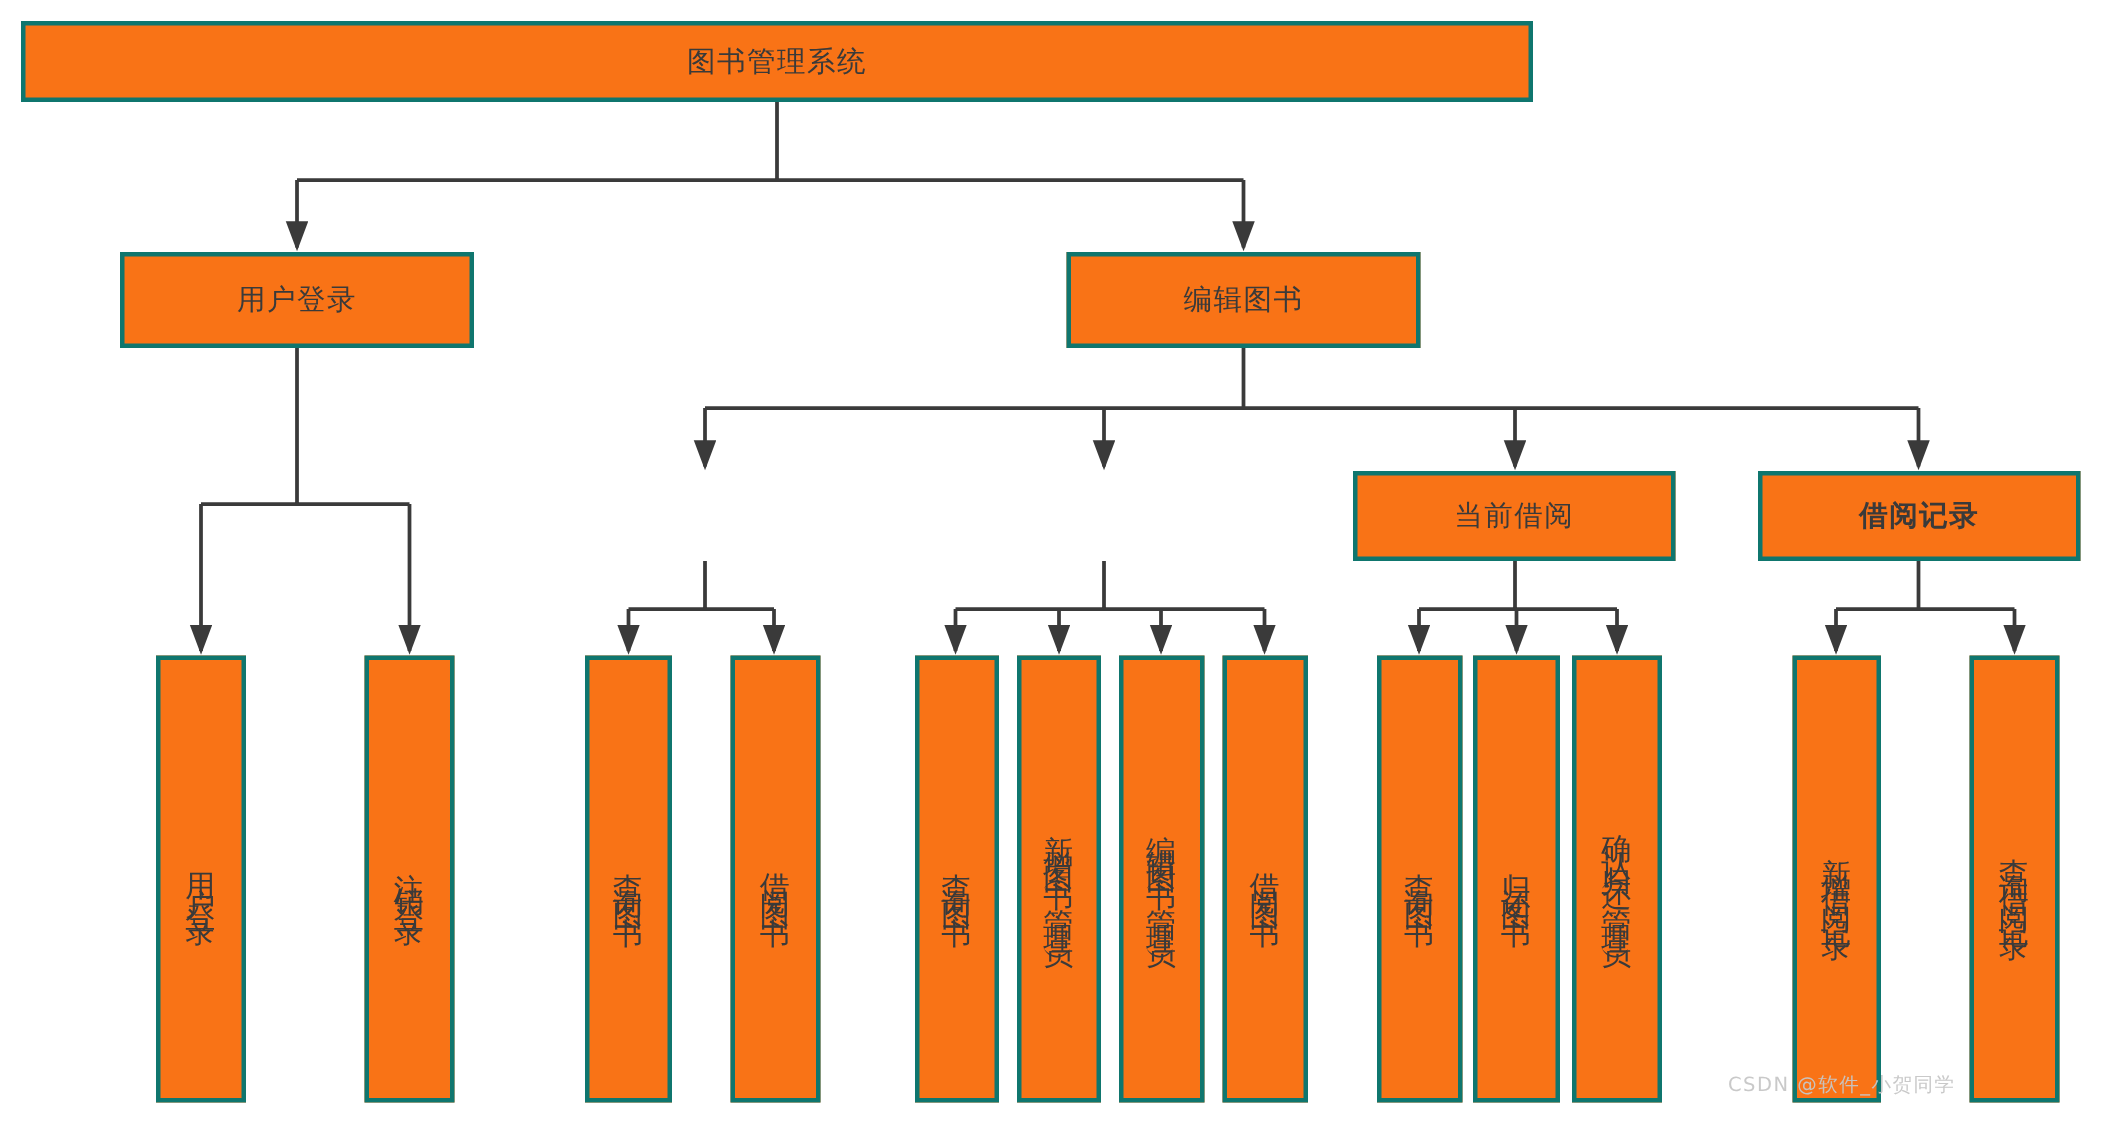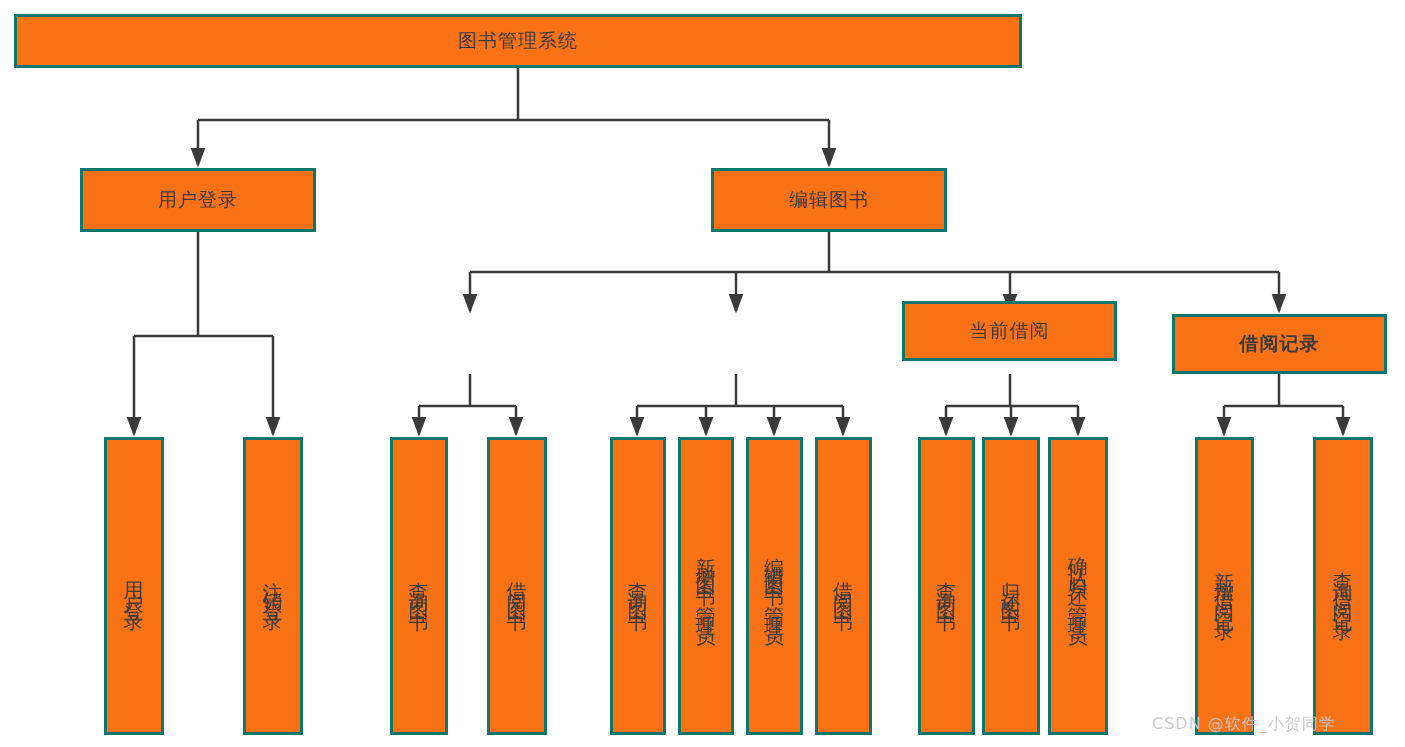--- a/index.html
+++ b/index.html
@@ -18,38 +18,38 @@
   .leaf span{
     writing-mode:vertical-lr;text-orientation:mixed;
     font-size:20px;letter-spacing:10px;line-height:1;white-space:nowrap;
   }
   
   .root{left:14px;top:14px;width:1008px;height:54px;}
   .l2a{left:80px;top:168px;width:236px;height:64px;}
   .l2b{left:711px;top:168px;width:236px;height:64px;}
   .l3a{left:362px;top:314px;width:215px;height:60px;}
   .l3b{left:624px;top:314px;width:223px;height:60px;}
-  .l3c{left:902px;top:301px;width:215px;height:60px;}
+  .l3c{left:902px;top:314px;width:215px;height:60px;}
   .l3d{left:1172px;top:314px;width:215px;height:60px;font-weight:bold;}
   .lf1{left:104px;top:437px;width:60px;height:298px;}
   .lf2{left:243px;top:437px;width:60px;height:298px;}
   .lf3{left:390px;top:437px;width:58px;height:298px;}
   .lf4{left:487px;top:437px;width:60px;height:298px;}
   .lf5{left:610px;top:437px;width:56px;height:298px;}
   .lf6{left:678px;top:437px;width:56px;height:298px;}
   .lf7{left:746px;top:437px;width:57px;height:298px;}
   .lf8{left:815px;top:437px;width:57px;height:298px;}
   .lf9{left:918px;top:437px;width:57px;height:298px;}
   .lf10{left:982px;top:437px;width:58px;height:298px;}
   .lf11{left:1048px;top:437px;width:60px;height:298px;}
   .lf12{left:1195px;top:437px;width:59px;height:298px;}
   .lf13{left:1313px;top:437px;width:60px;height:298px;}
   .watermark{
     position:absolute;left:1152px;top:714px;z-index:3;
-    font-size:16px;color:rgba(198,198,198,0.95);letter-spacing:1px;white-space:nowrap;
+    font-size:13px;color:rgba(198,198,198,0.95);letter-spacing:1px;white-space:nowrap;
   }
 </style>
 </head>
 <body>
 
 <div class="canvas">
 
   <svg class="wires" width="1405" height="747" viewBox="0 0 1405 747" xmlns="http://www.w3.org/2000/svg">
     <defs>
       <marker id="arrow" markerWidth="9" markerHeight="8" refX="7" refY="3" orient="auto" markerUnits="strokeWidth">

